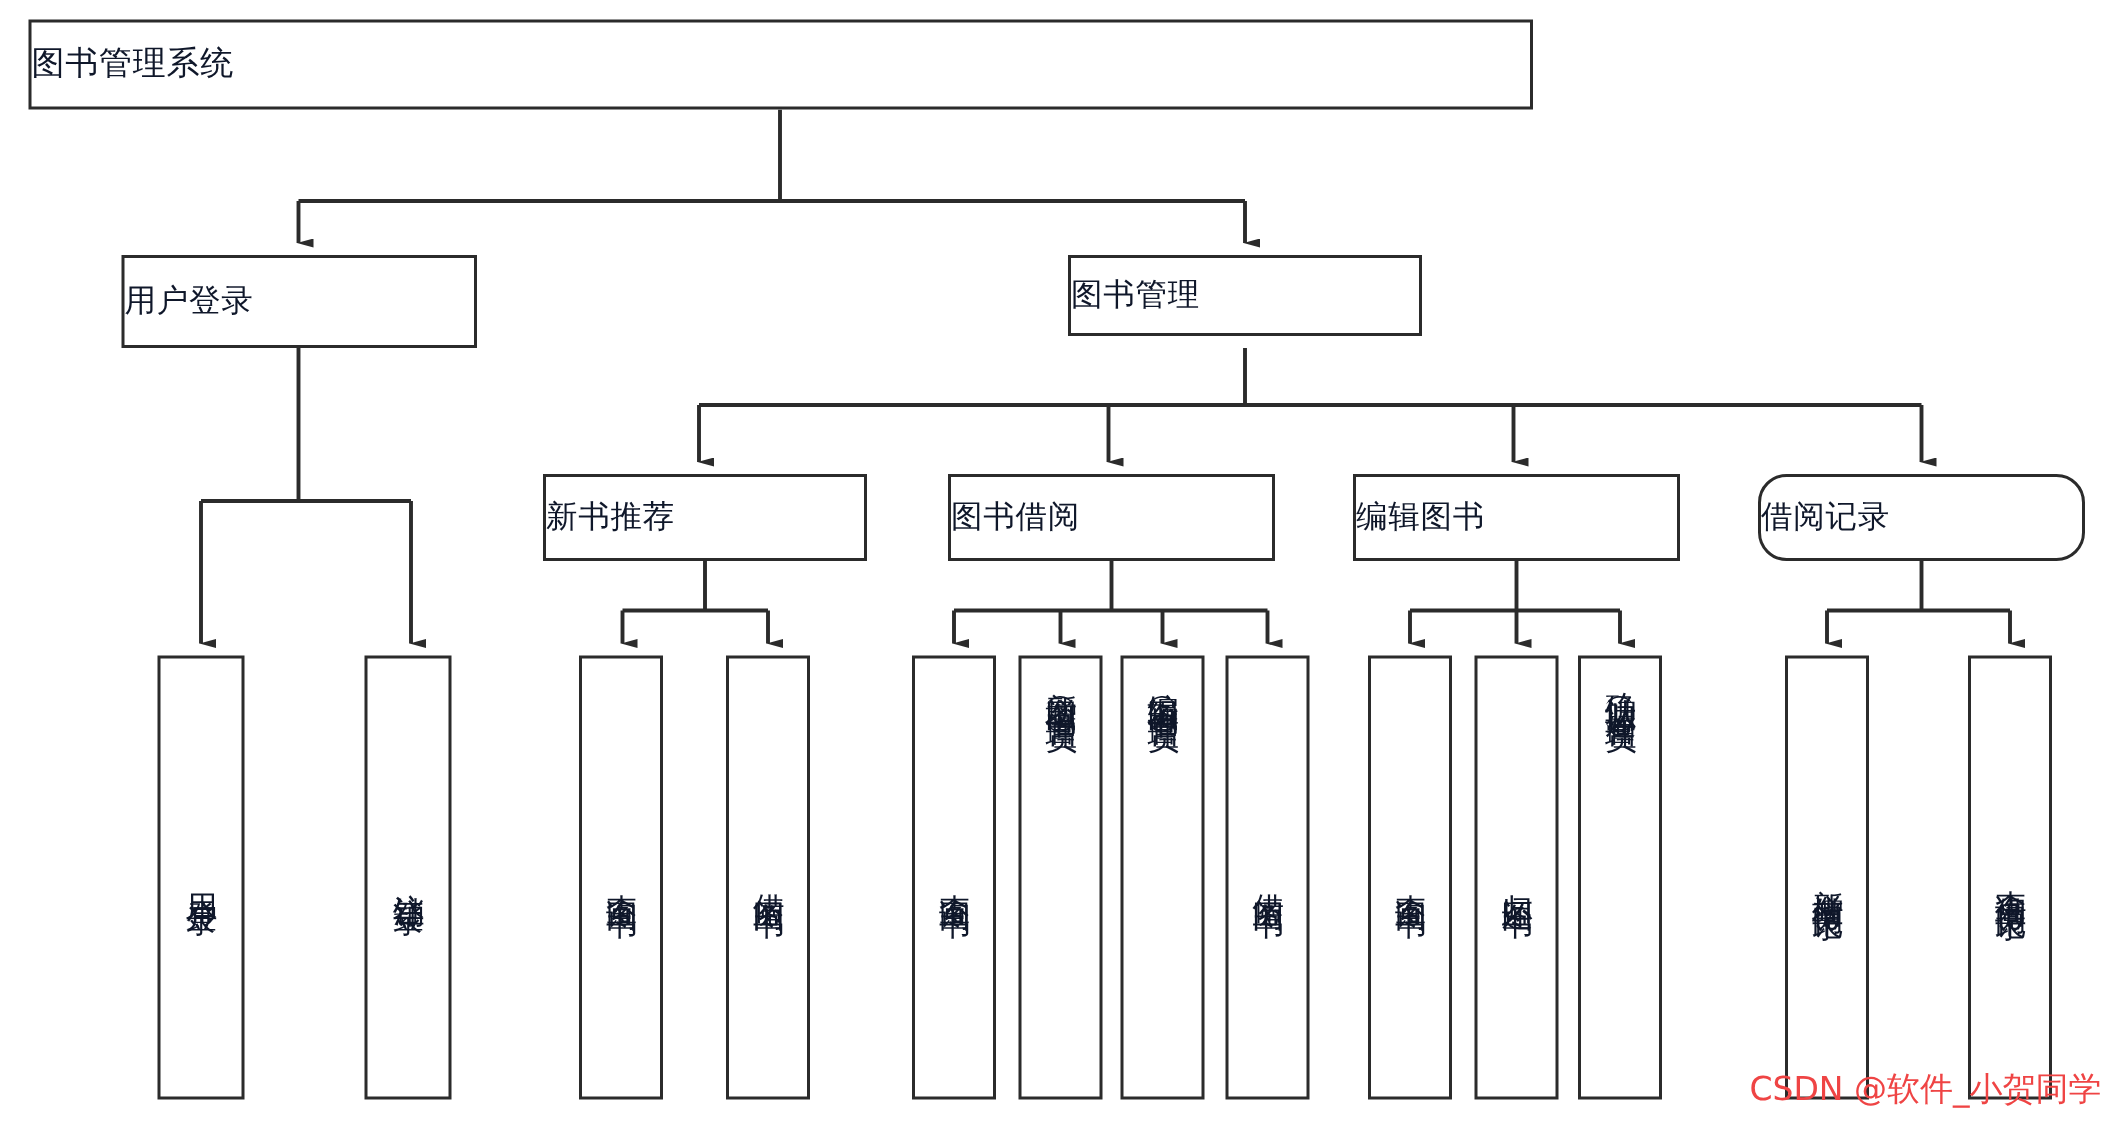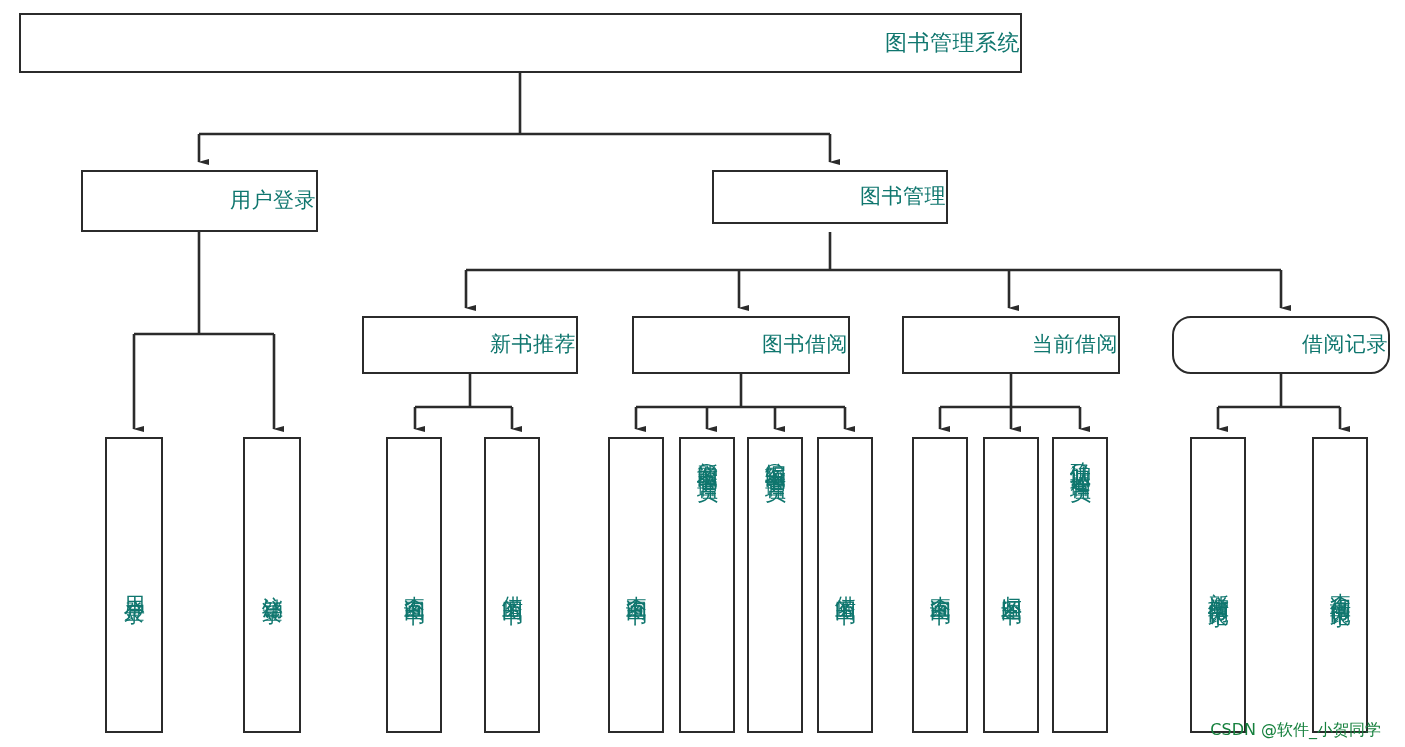--- a/index.html
+++ b/index.html
@@ -18,22 +18,22 @@
     background: #ffffff;
     overflow: hidden;
   }
   .node {
     position: absolute;
     box-sizing: border-box;
     background: #ffffff;
     border: 2px solid #2b2b2b;
     display: flex;
     align-items: center;
-    justify-content: flex-end;
-    color: #0f766e;
+    justify-content: flex-start;
+    color: #0f172a;
   }
   .node-label {
     display: block;
     text-align: center;
     line-height: 1.12;
     white-space: nowrap;
   }
   
   .node.horizontal .node-label {
     writing-mode: horizontal-tb;
@@ -66,24 +66,24 @@
   svg.connectors {
     position: absolute;
     left: 0;
     top: 0;
     width: 1405px;
     height: 747px;
     pointer-events: none;
   }
   .watermark {
     position: absolute;
-    right: 24px;
+    right: 4px;
     bottom: 6px;
-    font-size: 16px;
-    color: #15803d;
+    font-size: 22px;
+    color: #ef4444;
     white-space: nowrap;
     font-family: "DejaVu Sans", "Liberation Sans", sans-serif;
   }
 </style>
 </head>
 <body>
 
 <div id="diagram-root">
 
   <svg class="connectors" viewBox="0 0 1405 747" xmlns="http://www.w3.org/2000/svg">
@@ -154,21 +154,21 @@
 
   <div class="node horizontal" style="left:632px; top:316px; width:218px; height:58px;">
     <span class="node-label">图书借阅</span>
   </div>
 
   <div class="node horizontal" style="left:362px; top:316px; width:216px; height:58px;">
     <span class="node-label">新书推荐</span>
   </div>
 
   <div class="node horizontal" style="left:902px; top:316px; width:218px; height:58px;">
-    <span class="node-label">当前借阅</span>
+    <span class="node-label">编辑图书</span>
   </div>
 
   <div class="node horizontal" style="left:1172px; top:316px; width:218px; height:58px;border-radius:19px;">
     <span class="node-label">借阅记录</span>
   </div>
 
   <div class="node vertical centered" style="left:105px; top:437px; width:58px; height:296px;">
     <span class="node-label">用户登录</span>
   </div>
 

